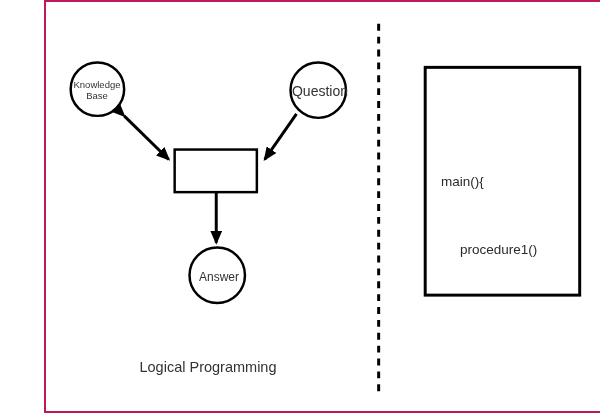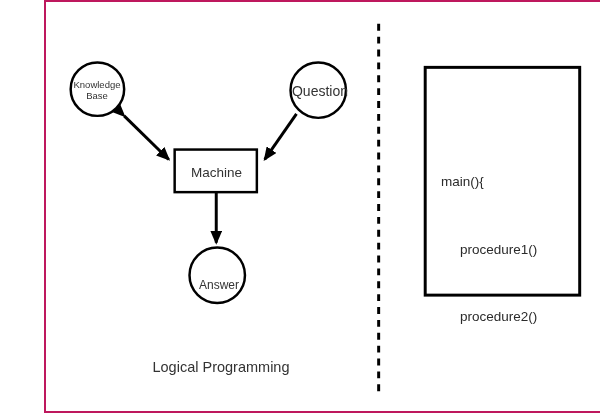--- a/index.html
+++ b/index.html
@@ -50,21 +50,21 @@
   }
   .machine-label {
     left: 129px;
     top: 149px;
     width: 83px;
     height: 43px;
     font-size: 13.5px;
   }
   .answer-label {
     left: 145px;
-    top: 269px;
+    top: 261px;
     width: 56px;
     height: 28px;
     font-size: 12px;
   }
   .code-block {
     position: absolute;
     left: 395px;
     top: 124px;
     width: 140px;
     color: #2b2b2b;
@@ -75,21 +75,21 @@
   .code-line.indent {
     padding-left: 19px;
   }
   .caption {
     position: absolute;
     color: #333333;
     font-size: 14.5px;
     text-align: center;
   }
   .caption-left {
-    left: 15px;
+    left: 2px;
     top: 357px;
     width: 320px;
   }
   .caption-right {
     left: 335px;
     top: 357px;
     width: 250px;
   }
 </style>
 </head>
@@ -113,25 +113,23 @@
     <line x1="252" y1="113" x2="220" y2="159" stroke="#000000" stroke-width="3" marker-end="url(#arrow)"></line>
     <line x1="171" y1="192" x2="171" y2="243" stroke="#000000" stroke-width="3" marker-end="url(#arrow)"></line>
 
     <line x1="335" y1="22" x2="335" y2="393" stroke="#000000" stroke-width="3" stroke-dasharray="7 6"></line>
 
     <rect x="382" y="66" width="156" height="230" fill="#ffffff" stroke="#000000" stroke-width="3"></rect>
   </svg>
 
   <div class="node-label kb-label">Knowledge Base</div>
   <div class="node-label question-label">Question</div>
-  <div class="node-label machine-label">Machine</div>
   <div class="node-label answer-label">Answer</div>
 
   <div class="code-block">
     <div class="code-line">main(){</div>
     <div class="code-line indent">procedure1()</div>
-    <div class="code-line indent">procedure2()</div>
     
   </div>
 
   <div class="caption caption-left">Logical Programming</div>
 
 </div>
 
 </body></html>

